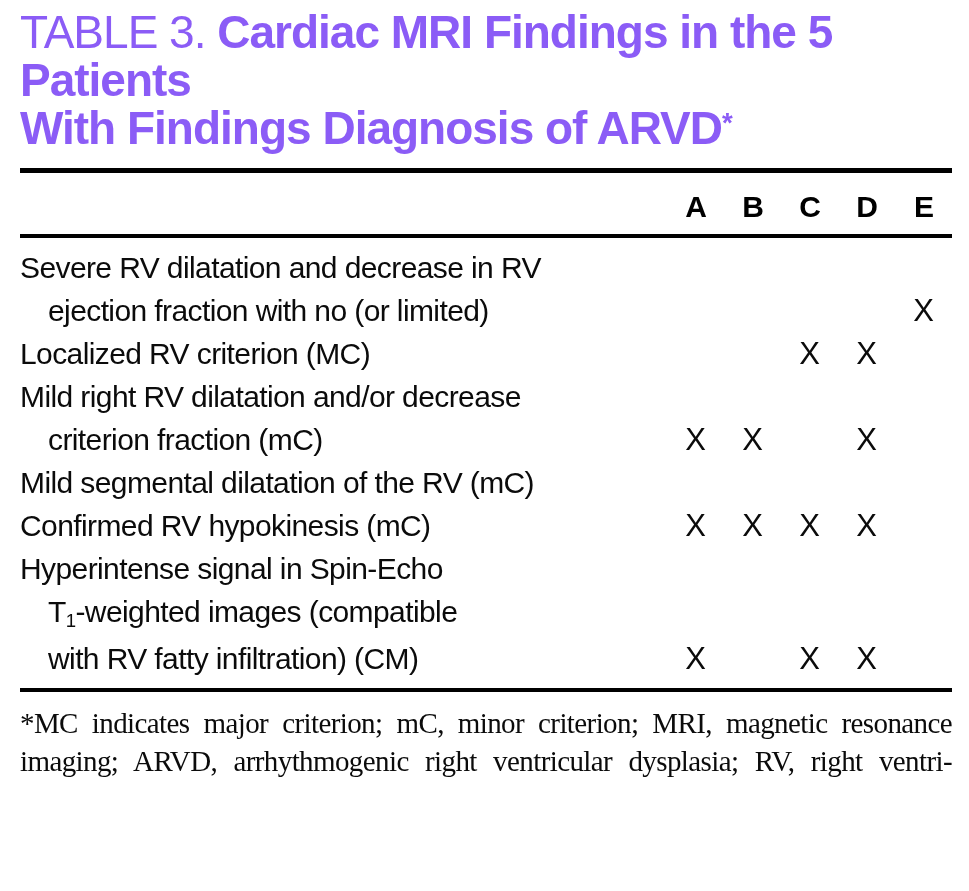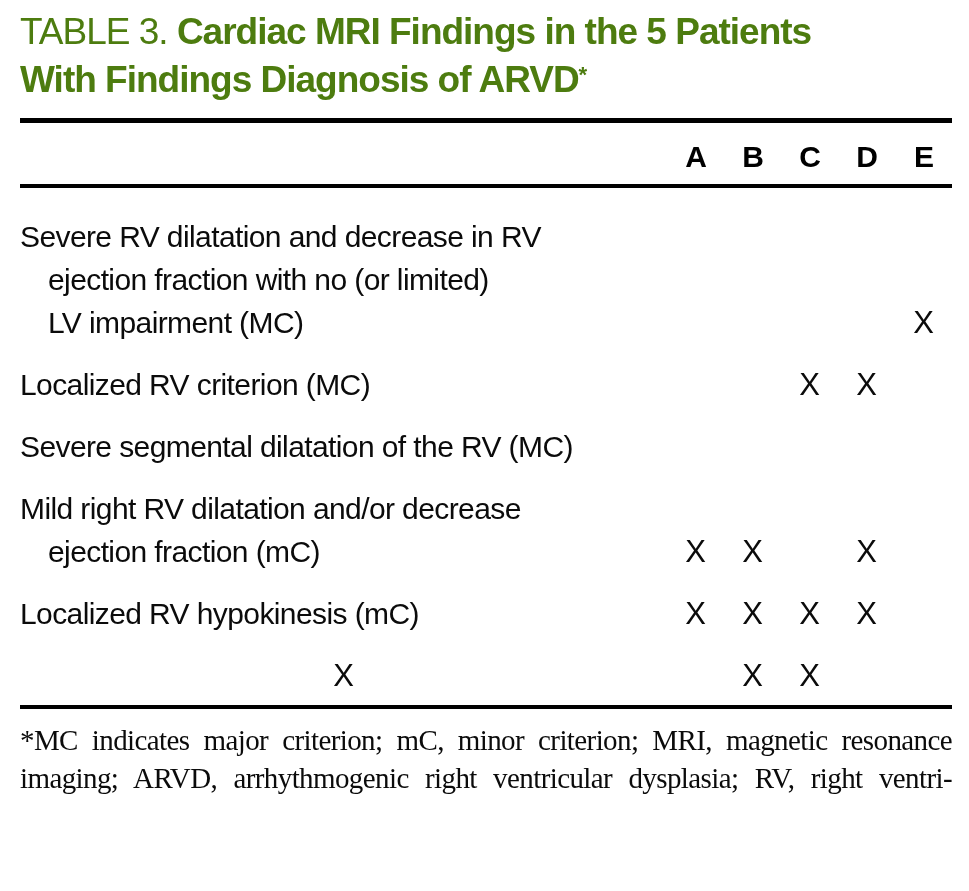--- a/index.html
+++ b/index.html
@@ -12,24 +12,24 @@
     font-family: "Liberation Sans", "DejaVu Sans", sans-serif;
   }
   .page {
     width: 969px;
     height: 891px;
     padding: 8px 17px 0 20px;
   }
 
   
   .title {
-    font-size: 37px;
+    font-size: 46px;
     line-height: 48px;
     letter-spacing: -1px;
-    color: #4d7c0f;
+    color: #8b5cf6;
   }
   .title .t-prefix { font-weight: 400; }
   .title .t-bold { font-weight: 700; }
   .title .t-sup {
     font-weight: 700;
     font-size: 60%;
     vertical-align: baseline;
     position: relative;
     top: -0.45em;
   }
@@ -52,21 +52,21 @@
   .col-head {
     text-align: center;
     font-weight: 700;
     font-size: 30px;
     letter-spacing: -1px;
     padding-top: 6px;
   }
 
   
   .body { padding: 8px 0; }
-  .body-row { align-items: end; margin-top: 19px; }
+  .body-row { align-items: end; }
   .label-cell {
     font-size: 30px;
     line-height: 43px;
     letter-spacing: -0.6px;
     white-space: nowrap;
     color: #0b0b0b;
   }
   .line.indent { padding-left: 28px; }
   .mark-cell {
     text-align: center;
@@ -118,76 +118,80 @@
   </div>
 
   <div class="rule rule-2"></div>
 
   <div class="body">
 
     <div class="grid body-row">
       <div class="label-cell">
         <div class="line">Severe RV dilatation and decrease in RV</div>
         <div class="line indent">ejection fraction with no (or limited)</div>
-        <div class="line indent">LV impairment (MC)</div>
       </div>
       <div class="mark-cell"></div>
       <div class="mark-cell"></div>
       <div class="mark-cell"></div>
       <div class="mark-cell"></div>
       <div class="mark-cell">X</div>
     </div>
 
     <div class="grid body-row">
       <div class="label-cell">
         <div class="line">Localized RV criterion (MC)</div>
       </div>
       <div class="mark-cell"></div>
       <div class="mark-cell"></div>
       <div class="mark-cell">X</div>
       <div class="mark-cell">X</div>
       <div class="mark-cell"></div>
     </div>
 
-    <div class="grid body-row">
-      <div class="label-cell">
-        <div class="line">Severe segmental dilatation of the RV (MC)</div>
-      </div>
-      <div class="mark-cell"></div>
-      <div class="mark-cell"></div>
-      <div class="mark-cell"></div>
-      <div class="mark-cell"></div>
-      <div class="mark-cell"></div>
-    </div>
 
     <div class="grid body-row">
       <div class="label-cell">
         <div class="line">Mild right RV dilatation and/or decrease</div>
-        <div class="line indent">ejection fraction (mC)</div>
-      </div>
-      <div class="mark-cell">X</div>
-      <div class="mark-cell">X</div>
-      <div class="mark-cell"></div>
-      <div class="mark-cell">X</div>
-      <div class="mark-cell"></div>
-    </div>
-
-
-    <div class="grid body-row">
-      <div class="label-cell">
-        <div class="line">Localized RV hypokinesis (mC)</div>
-      </div>
-      <div class="mark-cell">X</div>
-      <div class="mark-cell">X</div>
-      <div class="mark-cell">X</div>
-      <div class="mark-cell">X</div>
-      <div class="mark-cell"></div>
-    </div>
-
-    <div class="grid body-row">
+        <div class="line indent">criterion fraction (mC)</div>
+      </div>
+      <div class="mark-cell">X</div>
+      <div class="mark-cell">X</div>
+      <div class="mark-cell"></div>
+      <div class="mark-cell">X</div>
+      <div class="mark-cell"></div>
+    </div>
+
+    <div class="grid body-row">
+      <div class="label-cell">
+        <div class="line">Mild segmental dilatation of the RV (mC)</div>
+      </div>
+      <div class="mark-cell"></div>
+      <div class="mark-cell"></div>
+      <div class="mark-cell"></div>
+      <div class="mark-cell"></div>
+      <div class="mark-cell"></div>
+    </div>
+
+    <div class="grid body-row">
+      <div class="label-cell">
+        <div class="line">Confirmed RV hypokinesis (mC)</div>
+      </div>
+      <div class="mark-cell">X</div>
+      <div class="mark-cell">X</div>
+      <div class="mark-cell">X</div>
+      <div class="mark-cell">X</div>
+      <div class="mark-cell"></div>
+    </div>
+
+    <div class="grid body-row">
+      <div class="label-cell">
+        <div class="line">Hyperintense signal in Spin-Echo</div>
+        <div class="line indent"><span>T</span><sub class="subnum">1</sub><span>-weighted images (compatible</span></div>
+        <div class="line indent">with RV fatty infiltration) (CM)</div>
+      </div>
       <div class="mark-cell">X</div>
       <div class="mark-cell"></div>
       <div class="mark-cell">X</div>
       <div class="mark-cell">X</div>
       <div class="mark-cell"></div>
     </div>
 
   </div>
 
   <div class="rule rule-3"></div>

